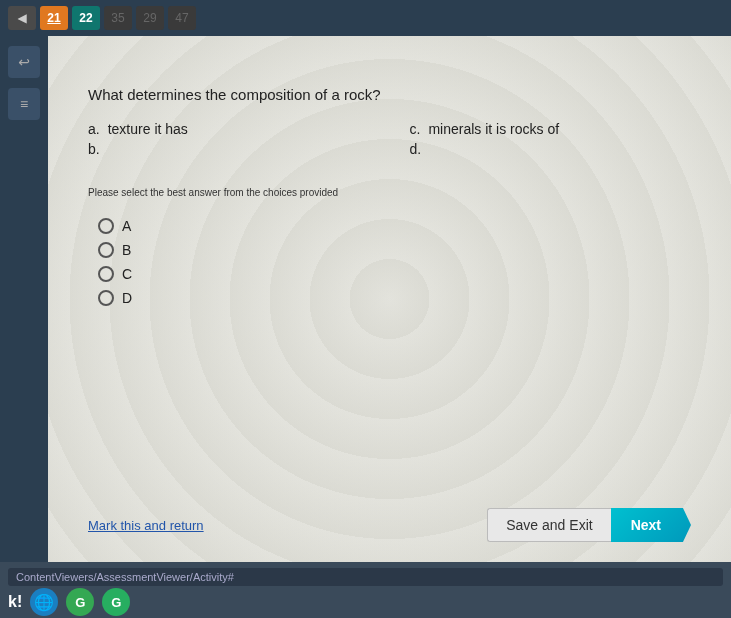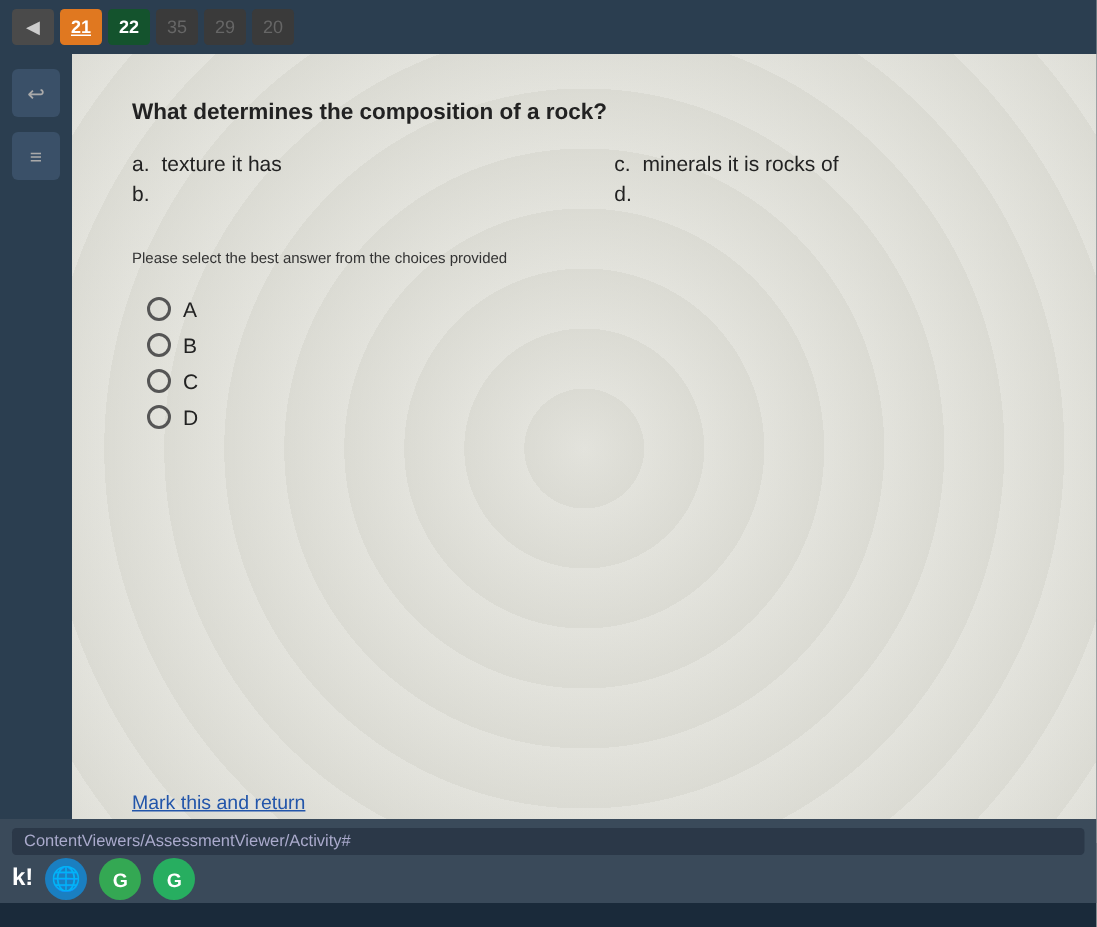--- a/index.html
+++ b/index.html
@@ -38,21 +38,21 @@
     }
 
     .nav-btn.active-orange {
       background: #e07820;
       color: white;
       font-weight: bold;
       text-decoration: underline;
     }
 
     .nav-btn.active-red {
-      background: #14532d;
+      background: #0f766e;
       color: white;
       font-weight: bold;
     }
 
     .nav-btn.dim {
       background: #3a3a3a;
       color: #666;
     }
 
     
@@ -100,21 +100,22 @@
     }
 
     .question-section {
       flex: 1;
     }
 
     .question-text {
       font-size: 15px;
       color: #222;
       margin-bottom: 18px;
-      font-weight: bold;
+      font-weight: normal;
+      margin-top: 20px;
     }
 
     .choices-grid {
       display: grid;
       grid-template-columns: 1fr 1fr;
       gap: 4px 40px;
       margin-bottom: 30px;
     }
 
     .choice-item {
@@ -204,21 +205,21 @@
       font-weight: bold;
       cursor: pointer;
       border-radius: 0 6px 6px 0;
       clip-path: polygon(0 0, 90% 0, 100% 50%, 90% 100%, 0 100%);
       padding-right: 30px;
     }
 
     
     .browser-bar {
       position: absolute;
-      bottom: 16px;
+      bottom: 0;
       left: 0;
       right: 0;
       height: 56px;
       background: #3a4a5a;
       display: flex;
       flex-direction: column;
       justify-content: center;
     }
 
     .url-bar {
@@ -271,21 +272,21 @@
   <button class="nav-btn active-red">
     <span>22</span>
   </button>
   <button class="nav-btn dim">
     <span>35</span>
   </button>
   <button class="nav-btn dim">
     <span>29</span>
   </button>
   <button class="nav-btn dim">
-    <span>20</span>
+    <span>47</span>
   </button>
 </div>
 
 <div class="left-sidebar">
   <div class="sidebar-icon">↩</div>
   <div class="sidebar-icon">≡</div>
 </div>
 
 <div class="main-content">
   <div class="question-section">
@@ -325,20 +326,24 @@
       </label>
       <label class="radio-option">
         <div class="radio-circle"></div>
         <span>D</span>
       </label>
     </div>
   </div>
 
   <div class="action-bar">
     <button class="mark-return-link">Mark this and return</button>
+    <div class="action-buttons">
+      <button class="save-exit-btn">Save and Exit</button>
+      <button class="next-btn">Next</button>
+    </div>
   </div>
 </div>
 
 <div class="browser-bar">
   <div class="url-bar">ContentViewers/AssessmentViewer/Activity#</div>
   <div class="taskbar">
     <span class="taskbar-logo">k!</span>
     <div class="taskbar-icon blue">🌐</div>
     <div class="taskbar-icon green" style="color:white;font-weight:bold;font-size:13px;">G</div>
     <div class="taskbar-icon green2" style="color:white;font-weight:bold;font-size:13px;">G</div>

